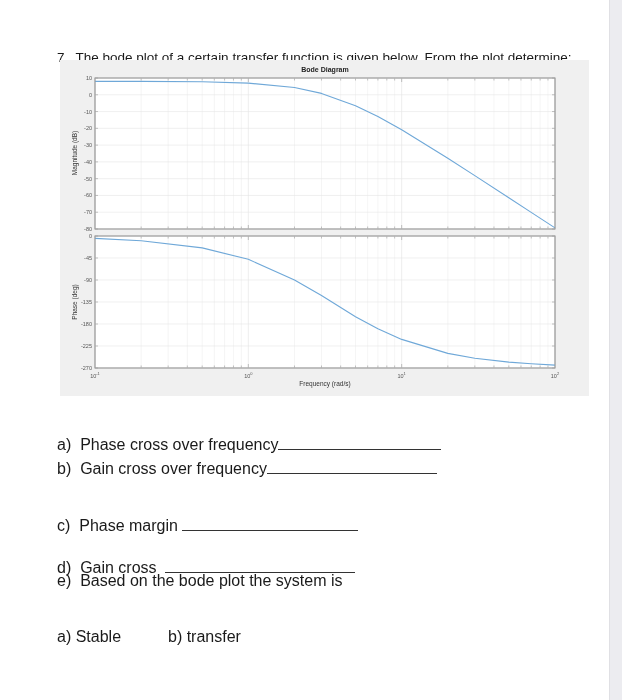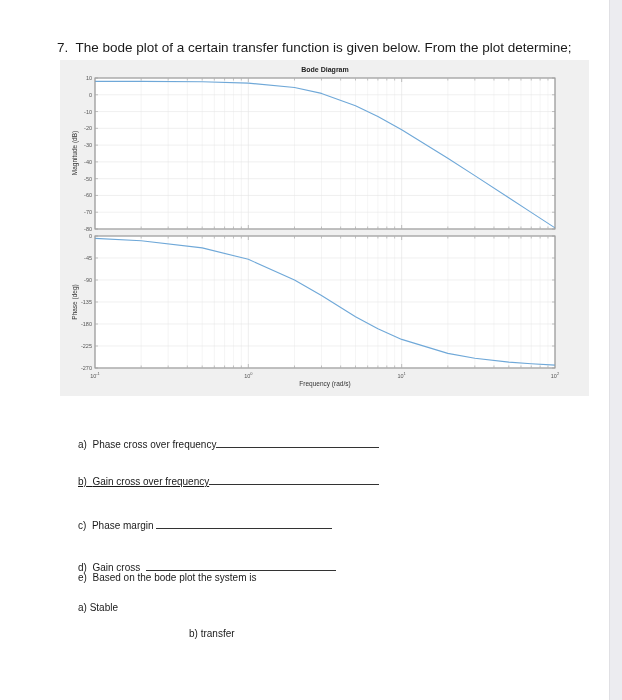--- a/index.html
+++ b/index.html
@@ -1,22 +1,22 @@
 <!DOCTYPE html>
 <html><head>
 <meta charset="utf-8">
 <style>
   html, body { margin:0; padding:0; }
   body { width:622px; height:700px; background:#ffffff; position:relative; overflow:hidden;
          font-family:"Liberation Sans", sans-serif; color:#1a1a1a; }
   .right-band { position:absolute; left:609px; top:0; width:13px; height:700px; background:#ececf0; border-left:1px solid #e0e0e4; }
-  .question-title { position:absolute; left:57px; top:40px; font-size:13.5px;text-align:right; }
+  .question-title { position:absolute; left:57px; top:50px; font-size:13.5px;text-align:right; }
   .figure { position:absolute; left:60px; top:60px; width:529px; height:336px; background:#f0f0f0; }
   svg text { font-family:"Liberation Sans", sans-serif; }
-  .q { position:absolute; left:57px; font-size:10px; white-space:nowrap;margin-left:21px; }
+  .q { position:absolute; left:57px; font-size:16px; white-space:nowrap; }
   .blank { display:inline-block; border-bottom:1px solid #333; height:11px; vertical-align:baseline; }
 </style>
 </head>
 <body>
 
 <div class="right-band"></div>
 
 <div class="question-title">
   <span>7.</span>&nbsp;
   <span>The bode plot of a certain transfer function is given below. From the plot determine;</span>
@@ -268,34 +268,34 @@
         <text x="341.66666666666663" y="318" text-anchor="middle" font-size="5.5" fill="#555">10<tspan dy="-3" font-size="4">1</tspan></text>
         <text x="495" y="318" text-anchor="middle" font-size="5.5" fill="#555">10<tspan dy="-3" font-size="4">2</tspan></text>
       </g>
   </svg>
 </div>
 
 <div class="q" style="top:436px;">
   <span>a)</span>&nbsp;
   <span>Phase cross over frequency</span><span class="blank" style="width:163px;"></span>
 </div>
-<div class="q" style="top:473px;text-decoration:underline;">
+<div class="q" style="top:460px;">
   <span>b)</span>&nbsp;
   <span>Gain cross over frequency</span><span class="blank" style="width:170px;"></span>
 </div>
 <div class="q" style="top:517px;">
   <span>c)</span>&nbsp;
   <span>Phase margin</span>&nbsp;<span class="blank" style="width:176px;"></span>
 </div>
 <div class="q" style="top:559px;">
   <span>d)</span>&nbsp;
   <span>Gain cross</span>&nbsp;&nbsp;<span class="blank" style="width:190px;"></span>
 </div>
 <div class="q" style="top:572px;">
   <span>e)</span>&nbsp;
   <span>Based on the bode plot the system is</span>
 </div>
-<div class="q" style="top:602px;">
+<div class="q" style="top:628px;">
   <span>a) Stable</span>
 </div>
 <div class="q" style="top:628px; left:168px;">
   <span>b) transfer</span>
 </div>
 
 </body></html>

